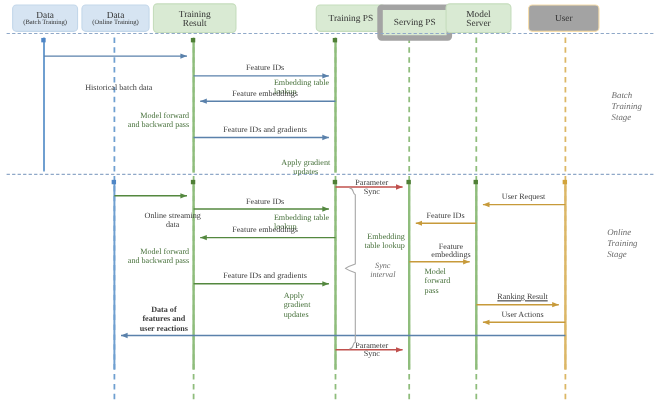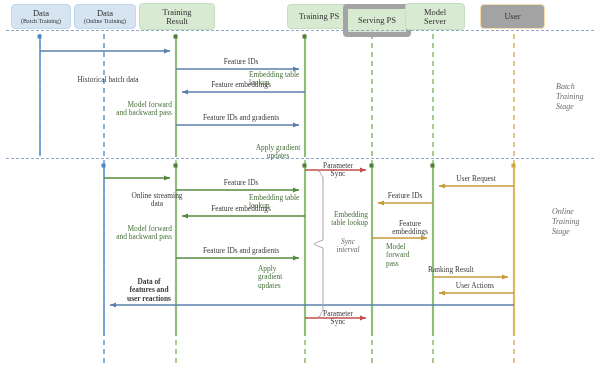--- a/index.html
+++ b/index.html
@@ -161,19 +161,19 @@
 and backward pass</div>
 <div class="lbl" style="left:326px;top:238px;width:44px;text-align:center;color:#6b6b6b;font-style:italic;">Sync
 interval</div>
 <div class="lbl" style="left:186px;top:247px;width:110px;">Feature IDs and gradients</div>
 <div class="lbl" style="left:386px;top:243px;width:36px;text-align:left;color:#46703a;">Model
 forward
 pass</div>
 <div class="lbl" style="left:258px;top:265px;width:44px;text-align:left;color:#46703a;">Apply
 gradient
 updates</div>
-<div class="lbl" style="left:416px;top:266px;width:70px;">Ranking Result</div>
+<div class="lbl" style="left:440px;top:266px;width:70px;text-decoration:underline;">Ranking Result</div>
 <div class="lbl" style="left:440px;top:282px;width:70px;">User Actions</div>
 <div class="lbl" style="left:112px;top:278px;width:74px;font-weight:bold;">Data of
 features and
 user reactions</div>
 <div class="lbl" style="left:310px;top:310px;width:56px;">Parameter
 Sync</div>
 
 </body></html>

